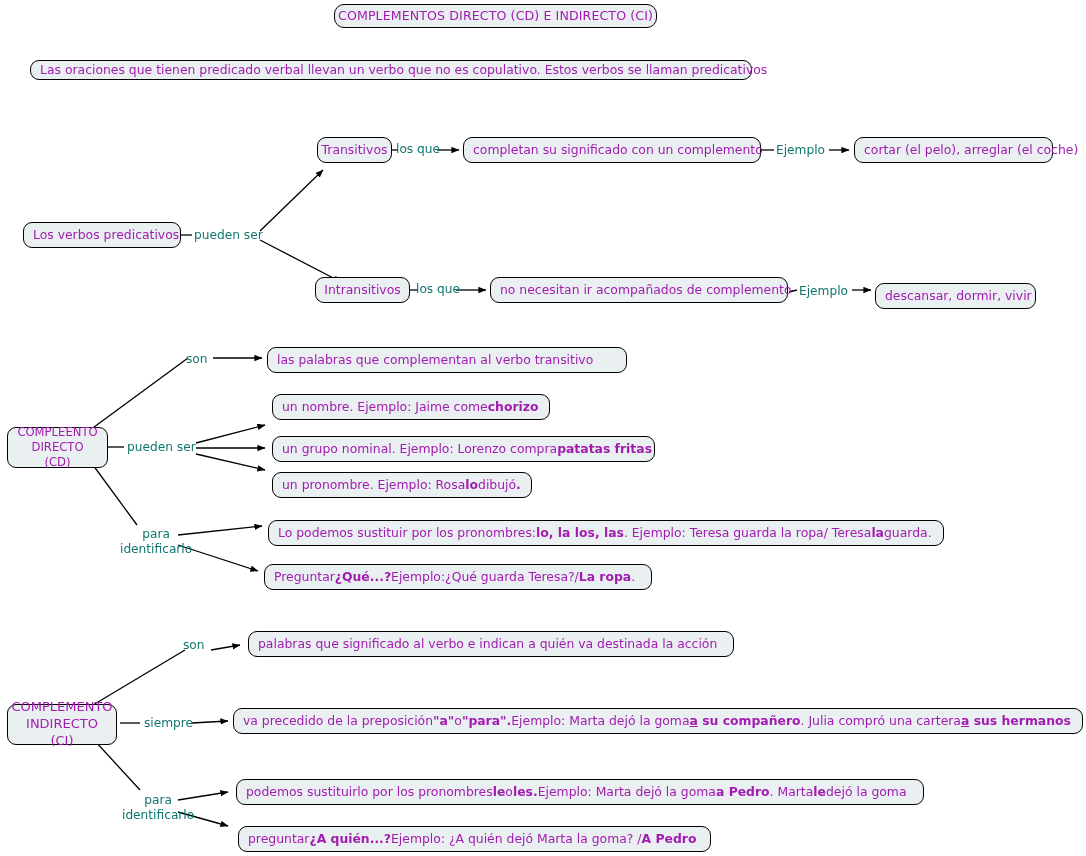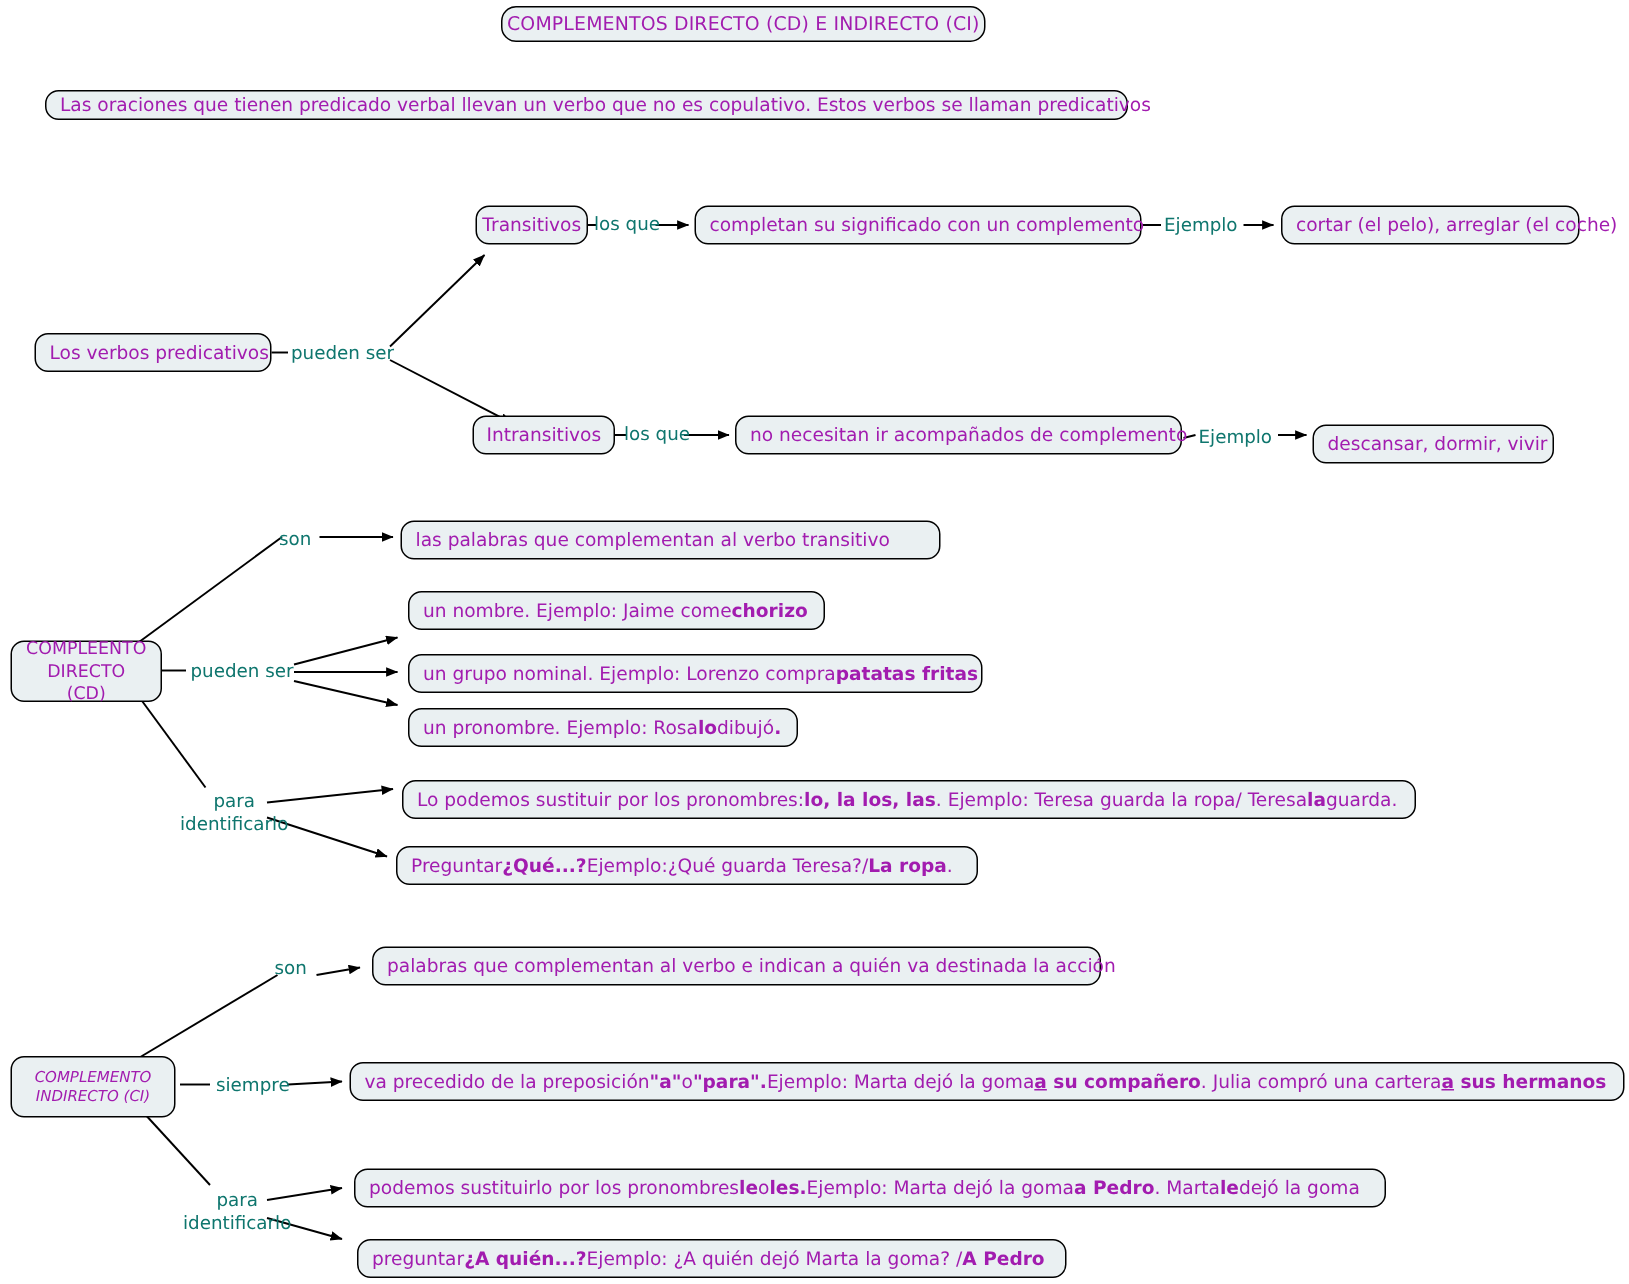--- a/index.html
+++ b/index.html
@@ -133,26 +133,26 @@
   <div class="node" style="left:272px;top:394px;width:278px;height:26px;">un nombre. Ejemplo: Jaime come <b>chorizo</b></div>
 
   <div class="node" style="left:272px;top:436px;width:383px;height:26px;">un grupo nominal. Ejemplo: Lorenzo compra <b>patatas fritas</b></div>
 
   <div class="node" style="left:272px;top:472px;width:260px;height:26px;">un pronombre. Ejemplo: Rosa <b>lo</b> dibujó<b>.</b></div>
 
   <div class="node" style="left:268px;top:520px;width:676px;height:26px;">Lo podemos sustituir por los pronombres: <b>lo, la los, las</b>. Ejemplo: Teresa guarda la ropa/ Teresa <b>la</b> guarda.</div>
 
   <div class="node" style="left:264px;top:564px;width:388px;height:26px;">Preguntar <b>¿Qué...?</b> Ejemplo:¿Qué guarda Teresa?/ <b>La ropa</b>.</div>
 
-  <div class="node two-line" style="left:7px;top:704px;width:110px;height:41px;font-size:10px;flex-direction:column;align-items:center;font-style:italic;">
+  <div class="node two-line" style="left:7px;top:704px;width:110px;height:41px;font-size:13px;flex-direction:column;align-items:center;">
     <span>COMPLEMENTO</span>
     <span>INDIRECTO (CI)</span>
   </div>
 
-  <div class="node" style="left:248px;top:631px;width:486px;height:26px;">palabras que complementan al verbo e indican a quién va destinada la acción</div>
+  <div class="node" style="left:248px;top:631px;width:486px;height:26px;">palabras que significado al verbo e indican a quién va destinada la acción</div>
 
   <div class="node" style="left:233px;top:708px;width:850px;height:26px;">va precedido de la preposición <b>"a"</b> o <b>"para".</b> Ejemplo: Marta dejó la goma <b><u>a</u> su compañero</b>. Julia compró una cartera <b><u>a</u> sus hermanos</b></div>
 
   <div class="node" style="left:236px;top:779px;width:688px;height:26px;">podemos sustituirlo por los pronombres <b>le</b> o <b>les.</b> Ejemplo: Marta dejó la goma <b>a Pedro</b>. Marta <b>le</b> dejó la goma</div>
 
   <div class="node" style="left:238px;top:826px;width:473px;height:26px;">preguntar <b>¿A quién...?</b> Ejemplo: ¿A quién dejó Marta la goma? / <b>A Pedro</b></div>
 
   <div class="lnk" style="left:194px;top:228px;">pueden ser</div>
 
   <div class="lnk" style="left:396px;top:142px;">los que</div>

